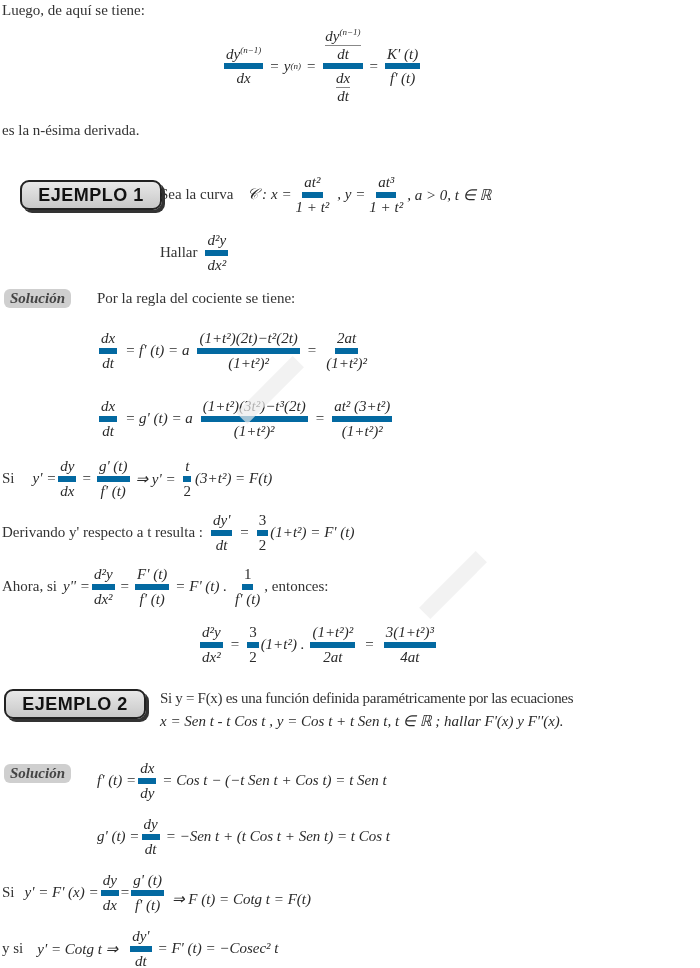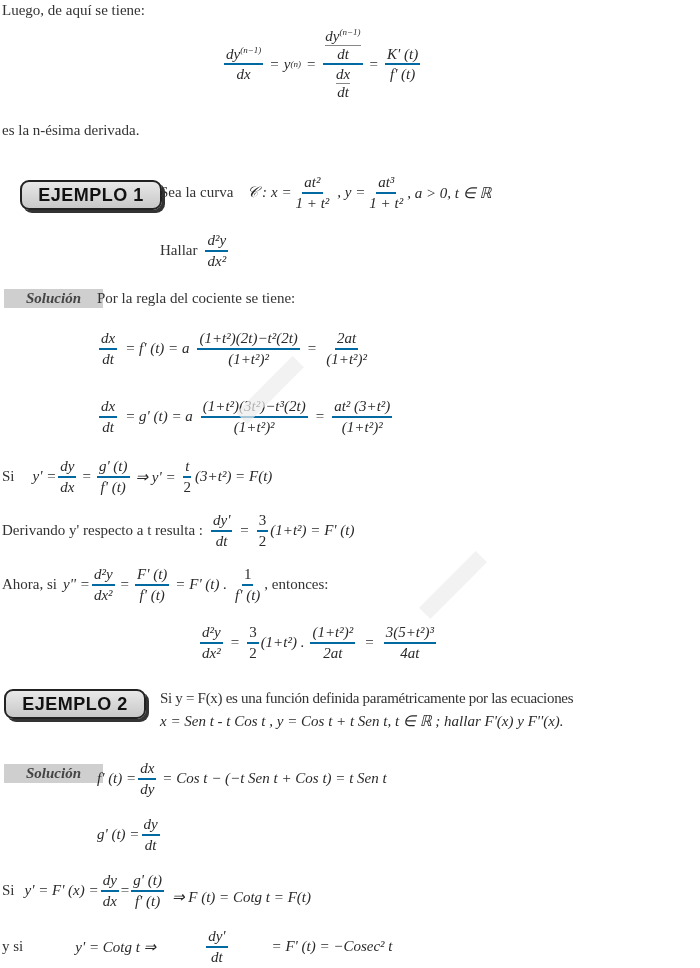--- a/index.html
+++ b/index.html
@@ -6,38 +6,38 @@
     body {
       width: 700px; height: 968px; position: relative; overflow: hidden;
       font-family: "Liberation Serif", "DejaVu Serif", serif;
       color: #2a2a2a; font-size: 15px;
     }
     .abs { position: absolute; white-space: nowrap; }
     .txt { font-size: 15px; color: #333; }
     .m { font-family: "Liberation Serif", serif; font-style: italic; font-size: 15px; color: #2a2a2a; }
     .up { font-style: normal; }
     .frac { display: inline-flex; flex-direction: column; align-items: center; vertical-align: middle; margin: 0 2px; }
-    .frac .num { padding: 0 2px 1px; border-bottom: 2px solid #0369a1; line-height: 1.1; }
+    .frac .num { padding: 0 2px 1px; border-bottom: 6px solid #0369a1; line-height: 1.1; }
     .frac .den { padding: 1px 2px 0; line-height: 1.1; }
     sup { font-size: 9px; }
     .row { display: flex; align-items: center; }
     .badge {
       position: absolute; width: 138px; height: 26px;
       background: linear-gradient(#e8e8e8, #c8c8c8);
       border: 2px solid #222; border-radius: 9px;
       box-shadow: 3px 3px 0 #333;
       font-family: "Liberation Sans", "DejaVu Sans", sans-serif;
       font-weight: bold; font-size: 18px; color: #111;
       display: flex; align-items: center; justify-content: center;
       letter-spacing: 0.5px;
     }
     .sol {
-      position: absolute; background: #cfcfcf; padding: 1px 22px;
+      position: absolute; background: #cfcfcf; padding: 1px 6px;
       font-family: "Liberation Serif", serif; font-weight: bold; font-style: italic;
-      font-size: 15px; color: #444;
+      font-size: 15px; color: #444; border-radius: 6px;
     }
     .watermark {
       position: absolute; width: 16px; height: 80px; background: #ececec;
       transform: rotate(45deg); opacity: 0.7;
     }
   </style>
 </head>
 <body>
 
 <div class="abs txt" style="left:2px; top:2px;">Luego, de aquí se tiene:</div>
@@ -201,21 +201,21 @@
       <span class="num">3</span>
       <span class="den">2</span>
     </span>
   <span style="margin-right:4px;">(1+t²) .</span>
   <span class="frac">
       <span class="num">(1+t²)²</span>
       <span class="den">2at</span>
     </span>
   <span class="up" style="margin:0 8px;">=</span>
   <span class="frac">
-      <span class="num">3(5+t²)³</span>
+      <span class="num">3(1+t²)³</span>
       <span class="den">4at</span>
     </span>
 </div>
 
 <div class="badge" style="left:4px; top:689px;">EJEMPLO 2</div>
 <div class="abs txt" style="left:160px; top:690px; letter-spacing:-0.3px;">Si y = F(x) es una función definida paramétricamente por las ecuaciones</div>
 <div class="abs m" style="left:160px; top:712px;">x = Sen t - t Cos t   ,   y = Cos t + t Sen t,  t ∈ ℝ ;  hallar F'(x) y F''(x).</div>
 
 <div class="sol" style="left:4px; top:764px;">Solución</div>
 
@@ -227,38 +227,39 @@
     </span>
   <span style="margin-left:4px;">= Cos t − (−t Sen t + Cos t) = t Sen t</span>
 </div>
 
 <div class="abs row m" style="left:97px; top:816px;">
   <span>g' (t) =</span>
   <span class="frac">
       <span class="num">dy</span>
       <span class="den">dt</span>
     </span>
+  <span style="margin-left:4px;">= −Sen t + (t Cos t + Sen t) = t Cos t</span>
 </div>
 
 <div class="abs row m" style="left:2px; top:872px;">
   <span class="up txt" style="margin-right:10px;">Si</span>
   <span>y' = F' (x) =</span>
   <span class="frac">
       <span class="num">dy</span>
       <span class="den">dx</span>
     </span>
   <span class="up">=</span>
   <span class="frac">
       <span class="num">g' (t)</span>
       <span class="den">f' (t)</span>
     </span>
   <span style="margin-left:6px;margin-top:13px;">⇒ F (t) = Cotg t = F(t)</span>
 </div>
 
-<div class="abs row m" style="left:2px; top:928px;gap:38px;">
+<div class="abs row m" style="left:2px; top:928px;">
   <span class="up txt" style="margin-right:14px;">y si</span>
   <span style="margin-right:10px;">y' = Cotg t ⇒</span>
   <span class="frac">
       <span class="num">dy'</span>
       <span class="den">dt</span>
     </span>
   <span style="margin-left:4px;">= F' (t) = −Cosec² t</span>
 </div>
 
 </body></html>

